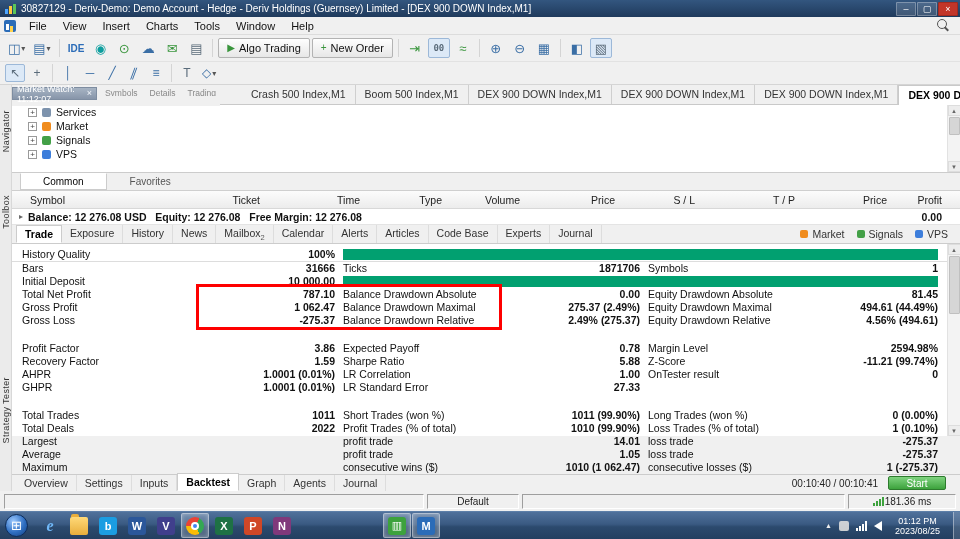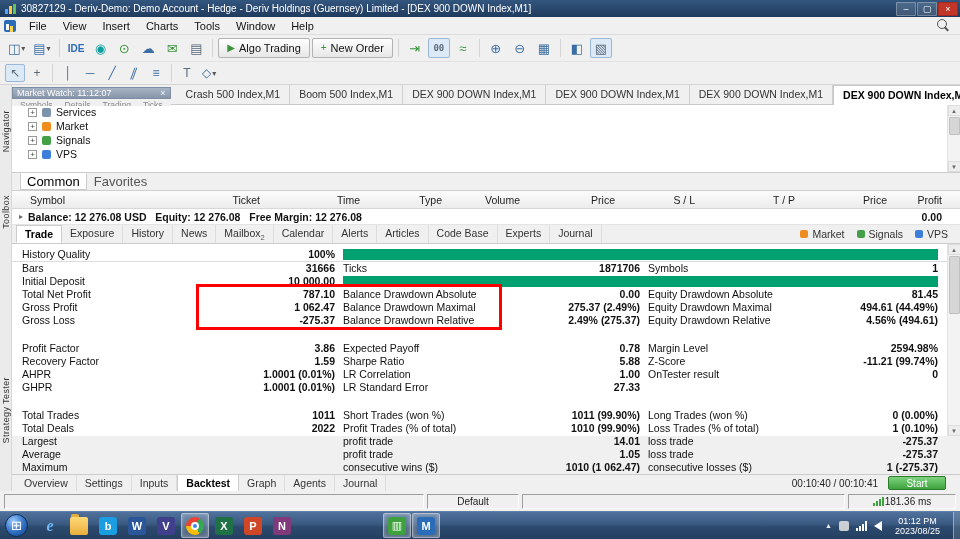--- a/index.html
+++ b/index.html
@@ -48,21 +48,21 @@
 
   
   .sidestrip{position:absolute;left:0;top:85px;width:12px;height:406px;background:#ebebeb;border-right:1px solid #d8d8d8}
   .vlabel{position:absolute;left:1px;width:11px;writing-mode:vertical-rl;transform:rotate(180deg);font-size:9px;color:#333;text-align:center;letter-spacing:.4px;white-space:nowrap}
   .vl-nav{top:25px}
   .vl-tbx{top:110px}
   .vl-tester{top:292px}
 
   
   .tabsrow{position:absolute;left:12px;right:0;top:85px;height:20px;background:#f0f0f0;border-bottom:1px solid #c9c9c9;display:flex;align-items:flex-end}
-  .mwpanel{width:208px;height:19px;margin-bottom:-2px;display:flex;flex-direction:column;margin-right:6px;position:relative;z-index:2;background:#f0f0f0}
+  .mwpanel{width:208px;height:19px;margin-bottom:-2px;display:flex;margin-right:22px;position:relative;z-index:2;background:#f0f0f0}
   .mwhead{height:13px;background:linear-gradient(#a7b4c4,#8795a9);display:flex;align-items:center;justify-content:space-between;padding:0 4px;color:#fff;font-size:9px;border:1px solid #7e8da1}
   .mwclose{font-size:9px;line-height:1;color:#f3f6fb}
   .mwtabs{height:9px;display:flex;gap:12px;padding:1px 8px 0;font-size:8.5px;color:#888;overflow:hidden}
   .ctab{height:19px;line-height:18px;padding:0 9px;border-right:1px solid #cfcfcf;color:#333;white-space:nowrap;font-size:10.5px}
   .ctab.sel{background:#fff;font-weight:bold;border-top:1px solid #c9c9c9;border-left:1px solid #c9c9c9;height:20px;margin-bottom:-1px;color:#000}
 
   
   .navarea{position:absolute;left:12px;right:0;top:105px;height:67px;background:#fff}
   .titem{display:flex;align-items:center;gap:5px;height:14px;padding-left:16px;font-size:10.5px}
   .exp{width:9px;height:9px;border:1px solid #9a9a9a;background:#fff;font-size:8px;line-height:7px;text-align:center;color:#444;font-style:normal}
@@ -74,21 +74,21 @@
   .sb-arrow{width:13px;height:11px;font-size:6px;color:#666;display:flex;align-items:center;justify-content:center;background:#ededed;border:1px solid #ddd;font-style:normal}
   .sb-thumb{width:11px;background:#d6d6d6;border:1px solid #c0c0c0;border-radius:1px;margin-top:1px}
   .sb-fill{flex:1}
   .vsb.nav{top:0;height:67px}
   .vsb.nav .sb-thumb{height:18px}
   .vsb.res{top:0;height:100%}
   .vsb.res .sb-thumb{height:58px}
 
   
   .commontabs{position:absolute;left:12px;right:0;top:172px;height:18px;background:#f0f0f0;border-top:1px solid #ccc;display:flex;padding-left:8px}
-  .btab{padding:0 6px;line-height:16px;font-size:13px;color:#555;border:1px solid transparent}
+  .btab{padding:0 22px;line-height:16px;font-size:10px;color:#555;border:1px solid transparent}
   .btab.sel{background:#fff;border-color:#ccc;border-top-color:#fff;color:#000}
 
   
   .tradehead{position:absolute;left:12px;right:0;top:190px;height:19px;background:linear-gradient(#fcfcfc,#ececec);border-top:1px solid #cfcfcf;border-bottom:1px solid #d8d8d8;display:flex;align-items:center;font-size:10.5px;color:#222}
   .th{text-align:right;padding-right:10px;white-space:nowrap}
   .w-symbol{width:118px;text-align:left;padding-left:18px}
   .w-ticket{width:140px}.w-time{width:100px}.w-type{width:82px}.w-volume{width:78px}
   .w-price1{width:95px}.w-sl{width:80px}.w-tp{width:100px}.w-price2{width:92px}
   .w-profit{flex:1;padding-right:18px}
 
@@ -112,21 +112,21 @@
   .trow{display:grid;grid-template-columns:180px 133px 195px 110px 192px 1fr;height:13px;line-height:13px;padding:0 22px 0 10px;font-size:10.5px}
   .trow .l{overflow:hidden;white-space:nowrap;padding-left:8px}
   .trow .l:first-child{padding-left:0}
   .trow .v{text-align:right;font-weight:bold;white-space:nowrap}
   .trow.rb{border-bottom:1px solid #ddd;height:14px}
   .trow-blank{height:15px}
   .qbar{grid-column:3/7;align-self:center;height:11px;background:#01a070;margin-left:8px}
   .annotation{position:absolute;left:184px;top:40px;width:306px;height:46px;border:3px solid #fe0000;pointer-events:none}
 
   
-  .testertabs{position:absolute;left:12px;right:0;top:474px;height:17px;background:#f0f0f0;border-top:1px solid #ccc;display:flex;align-items:center;padding-left:4px;font-size:10.5px;color:#333}
+  .testertabs{position:absolute;left:12px;right:0;top:474px;height:17px;background:#f0f0f0;border-top:1px solid #ccc;display:flex;align-items:flex-end;padding-left:4px;font-size:10.5px;color:#333}
   .testertabs .xtab{line-height:16px}
   .elapsed{margin-left:auto;align-self:center;color:#222;font-size:10px;padding-right:10px}
   .startbtn{align-self:center;margin-right:14px;width:58px;height:14px;background:linear-gradient(#7fd37f,#3da23d);border:1px solid #2d7a2d;border-radius:2px;color:#fff;font-size:10px;line-height:11px;font-family:inherit}
 
   .statusbar{position:absolute;left:0;right:0;top:491px;height:20px;background:#f0f0f0;display:flex;align-items:center;padding:0 4px;gap:3px}
   .scell{height:15px;border:1px solid;border-color:#9e9e9e #fff #fff #9e9e9e;display:flex;align-items:center;justify-content:center;font-size:10px;color:#222}
   .sc1{width:420px}.sc2{width:92px}.sc3{flex:1}.sc4{width:108px;gap:1px}
   .bars{display:flex;align-items:flex-end;gap:1px;height:9px}
   .bars u{display:block;width:2px;background:#3da23d}
   .bars u:nth-child(1){height:3px}.bars u:nth-child(2){height:5px}.bars u:nth-child(3){height:7px}.bars u:nth-child(4){height:9px}

